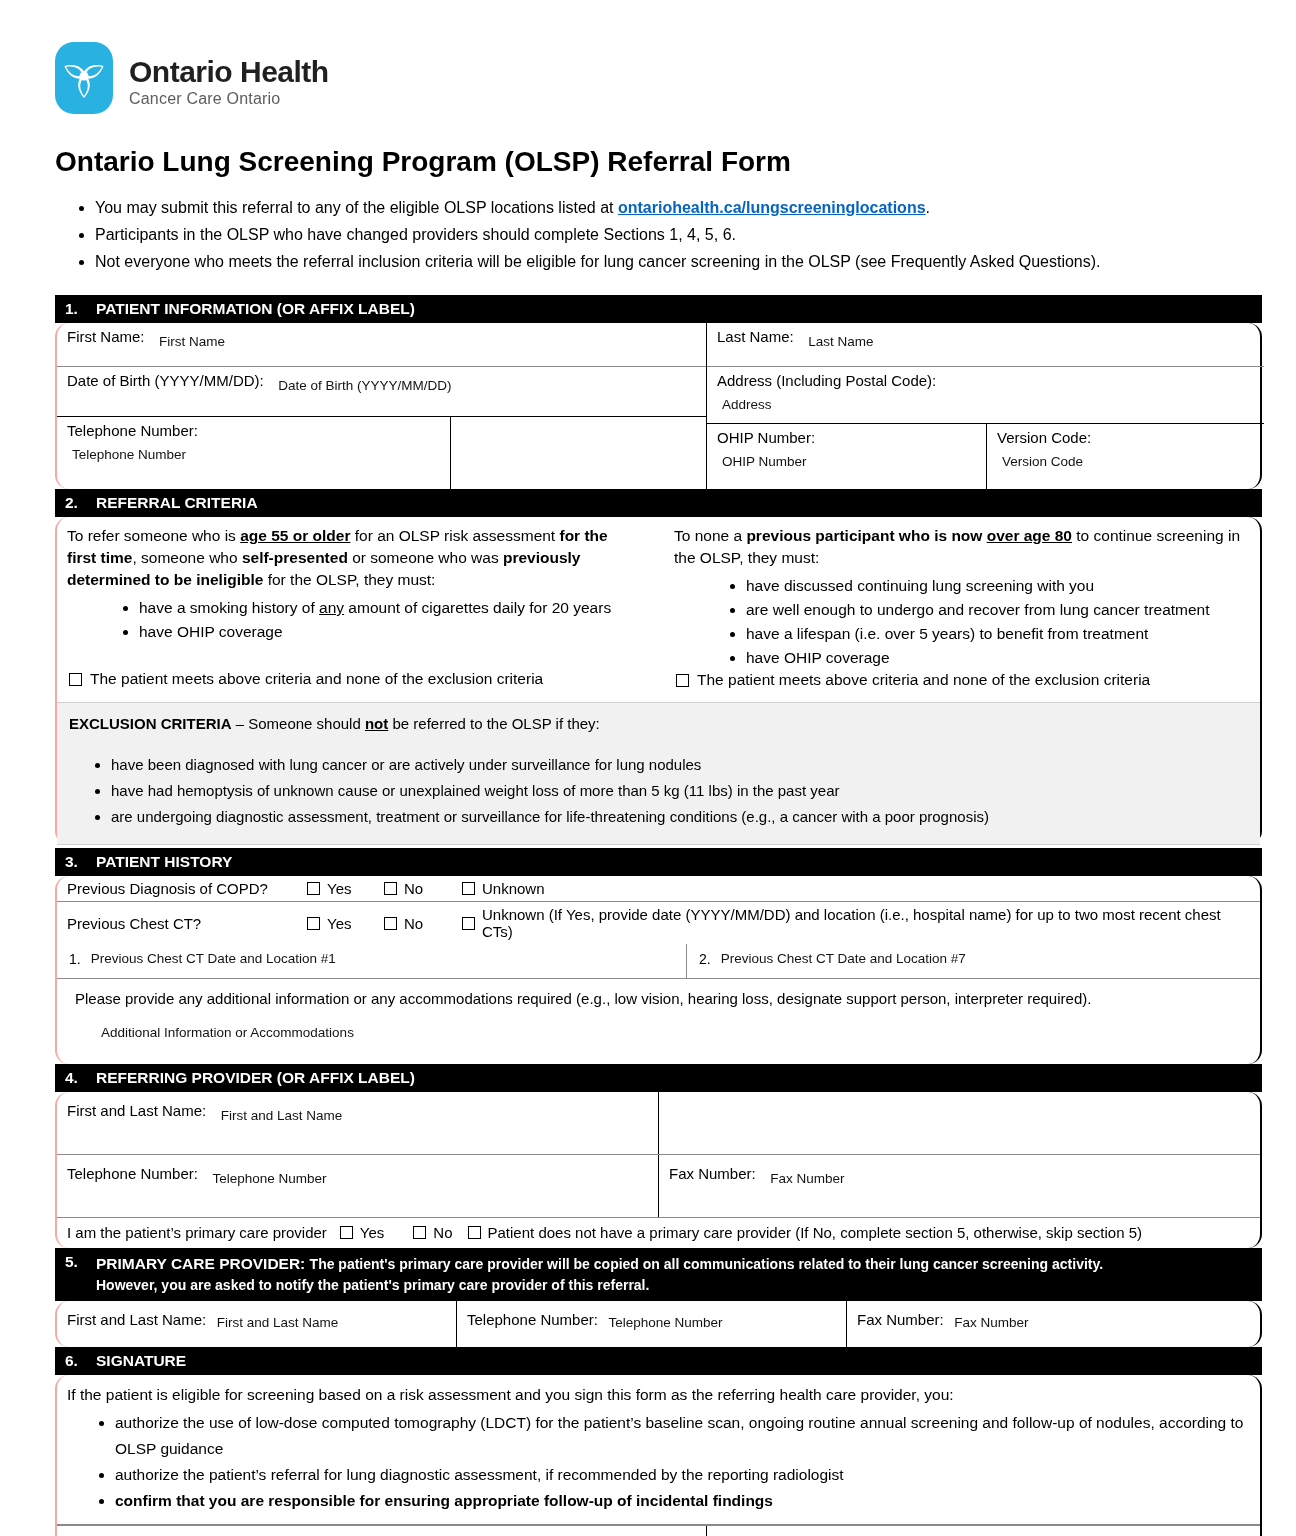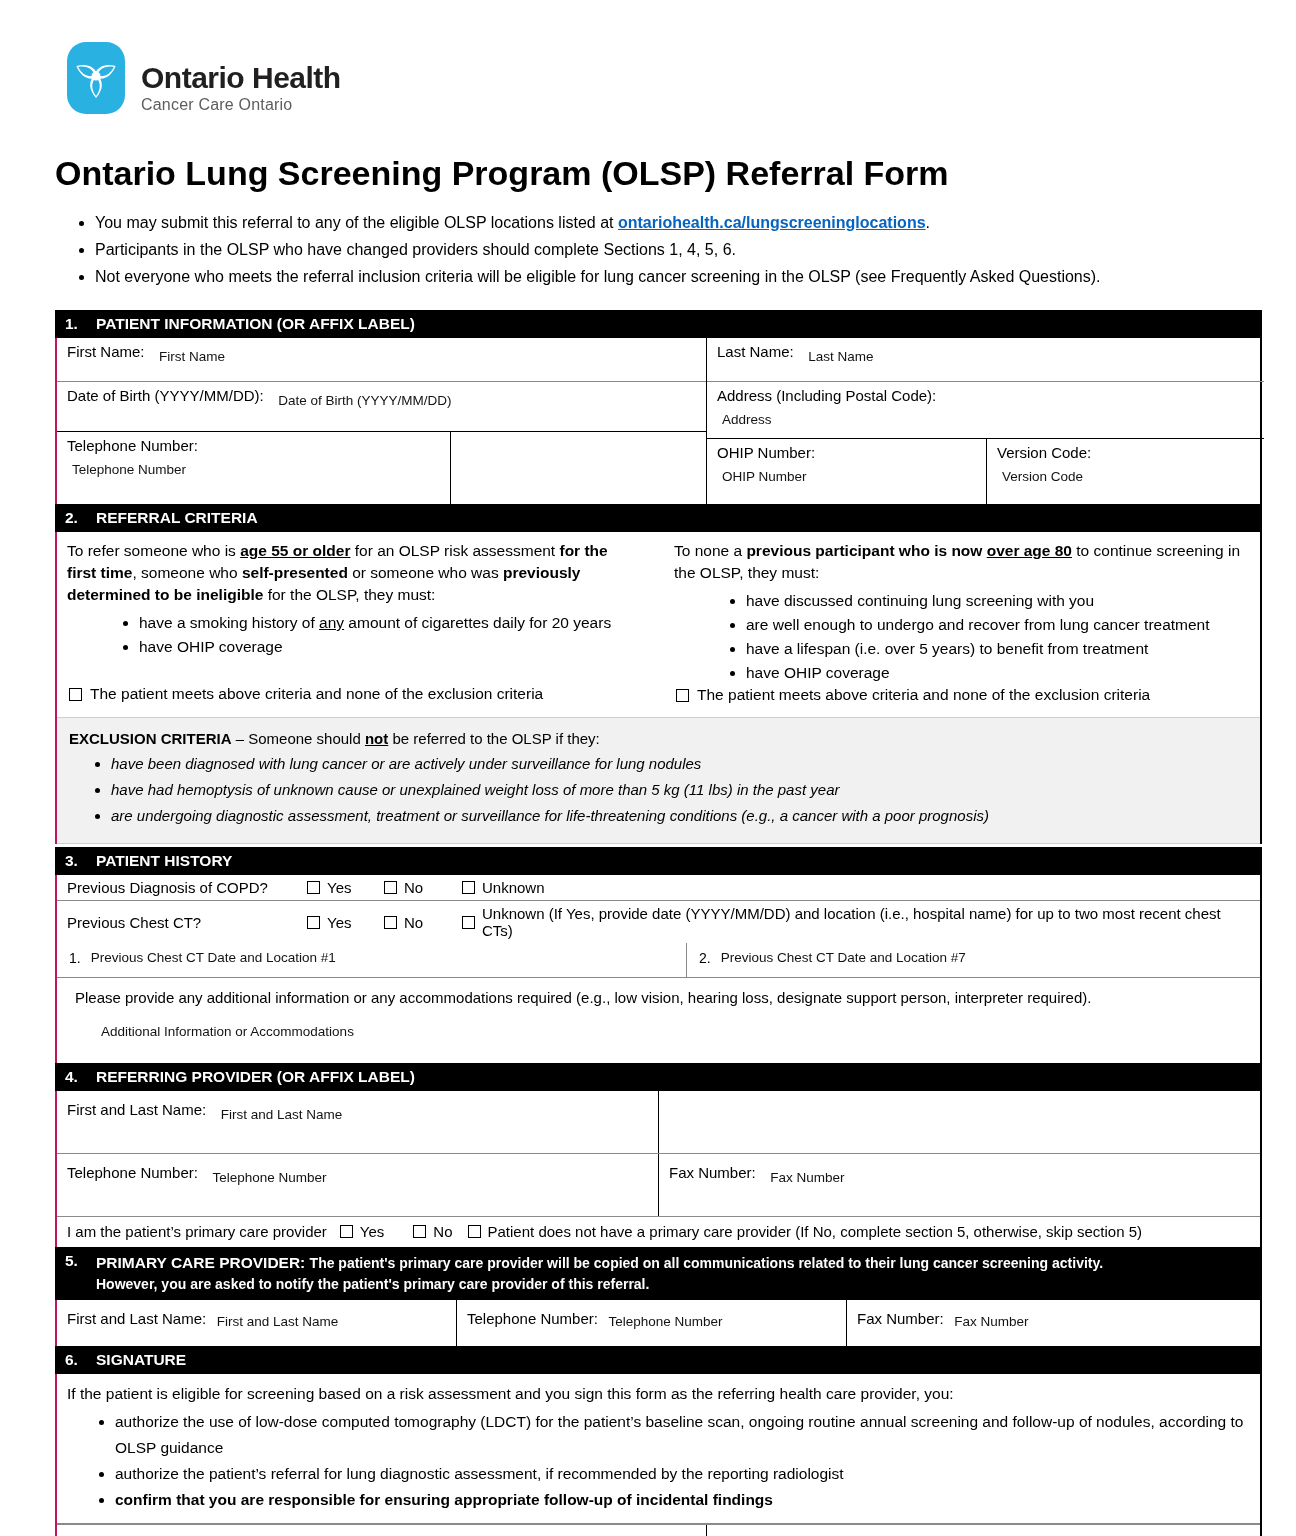--- a/index.html
+++ b/index.html
@@ -5,40 +5,40 @@
   * { margin:0; padding:0; box-sizing:border-box; }
   html,body { background:#fff; }
   body {
     width:1296px; height:1536px; overflow:hidden;
     font-family:"Liberation Sans", sans-serif; color:#000;
   }
   .page { padding:42px 34px 0 55px; width:1296px; }
   .content { width:1207px; }
 
   
-  .brand { display:flex; align-items:flex-end; gap:16px;margin-left:12px; }
+  .brand { display:flex; align-items:center; gap:16px; }
   .brand-logo { width:58px; height:72px; flex:0 0 auto; }
   .brand-text { padding-top:8px; }
   .brand-name { font-size:30px; font-weight:bold; color:#221f20; letter-spacing:-0.5px; line-height:1.05; }
   .brand-sub { font-size:16px; color:#5c5d5f; letter-spacing:0.2px; margin-top:3px; }
 
-  .page-title { font-size:34px; font-weight:bold; margin-top:40px; }
+  .page-title { font-size:28px; font-weight:bold; margin-top:32px; }
 
   ul.intro { margin:16px 0 20px; padding-left:40px; }
   ul.intro li { font-size:16px; line-height:27px; }
   .link { color:#0563c1; font-weight:bold; text-decoration:underline; }
 
   
   .bar { background:#000; color:#fff; font-weight:bold; font-size:15.5px; display:flex; padding:5px 8px 5px 10px; line-height:18px; }
   .bar .num { width:31px; flex:0 0 auto; }
   .bar5 .txt .lg { font-size:15.5px; }
   .bar5 .txt { font-size:14px; line-height:21px; }
 
   
-  .tbl { border-left:2px solid #be185d; border-right:2px solid #000; }
+  .tbl { border-left:2px solid #fca5a5; border-right:2px solid #000;border-radius:14px; }
   .cell { padding:5px 8px 4px 10px; }
   .lbl { font-size:15px; }
   .ph  { font-size:13.5px; color:#131313; }
   .ph-inline { margin-left:10px; position:relative; top:4px; }
   .ph-block  { display:block; margin:7px 0 0 5px; }
   .b { font-weight:bold; }
   .u { text-decoration:underline; }
 
   .cb { display:inline-block; width:13px; height:13px; border:1.5px solid #000; background:#fff; vertical-align:-1px; flex:0 0 auto; }
 
@@ -56,21 +56,21 @@
   .s2-body { padding:8px 10px 0; }
   .s2-cols { display:grid; grid-template-columns:560px 570px; column-gap:47px; }
   .s2-cols p { font-size:15.5px; line-height:22px; }
   .s2-cols ul { margin-top:5px; padding-left:72px; }
   .s2-cols li { font-size:15.5px; line-height:24px; }
   .confirm { display:flex; align-items:center; gap:8px; font-size:15.5px; }
   .confirm-l { margin:26px 0 12px 2px; }
   .confirm-r { margin:1px 0 10px 2px; }
   .exclusion { background:#f1f1f1; border-top:1px solid #cfcfcf; border-bottom:1px solid #cfcfcf; margin:2px 0 3px; padding:12px 12px 14px; }
   .exclusion .head { font-size:15px; }
-  .exclusion ul { margin-top:4px; padding-left:42px;font-style:italic; }
+  .exclusion ul { margin-top:20px; padding-left:42px; }
   .exclusion li { font-size:15px; line-height:26px; }
 
   
   .s3-row { display:flex; align-items:center; padding:4px 8px 4px 10px; font-size:15px; }
   .s3-lbl { width:240px; flex:0 0 auto; }
   .opt { display:flex; align-items:center; gap:7px; }
   .opt-yes { width:77px; } .opt-no { width:78px; }
   .s3-ct-extra { flex:1; }
   .s3-ctrow { display:grid; grid-template-columns:630px 577px; border-bottom:1.5px solid #8a8a8a; }
   .s3-ctcell { display:flex; align-items:flex-start; gap:10px; padding:7px 8px 11px 12px; }

